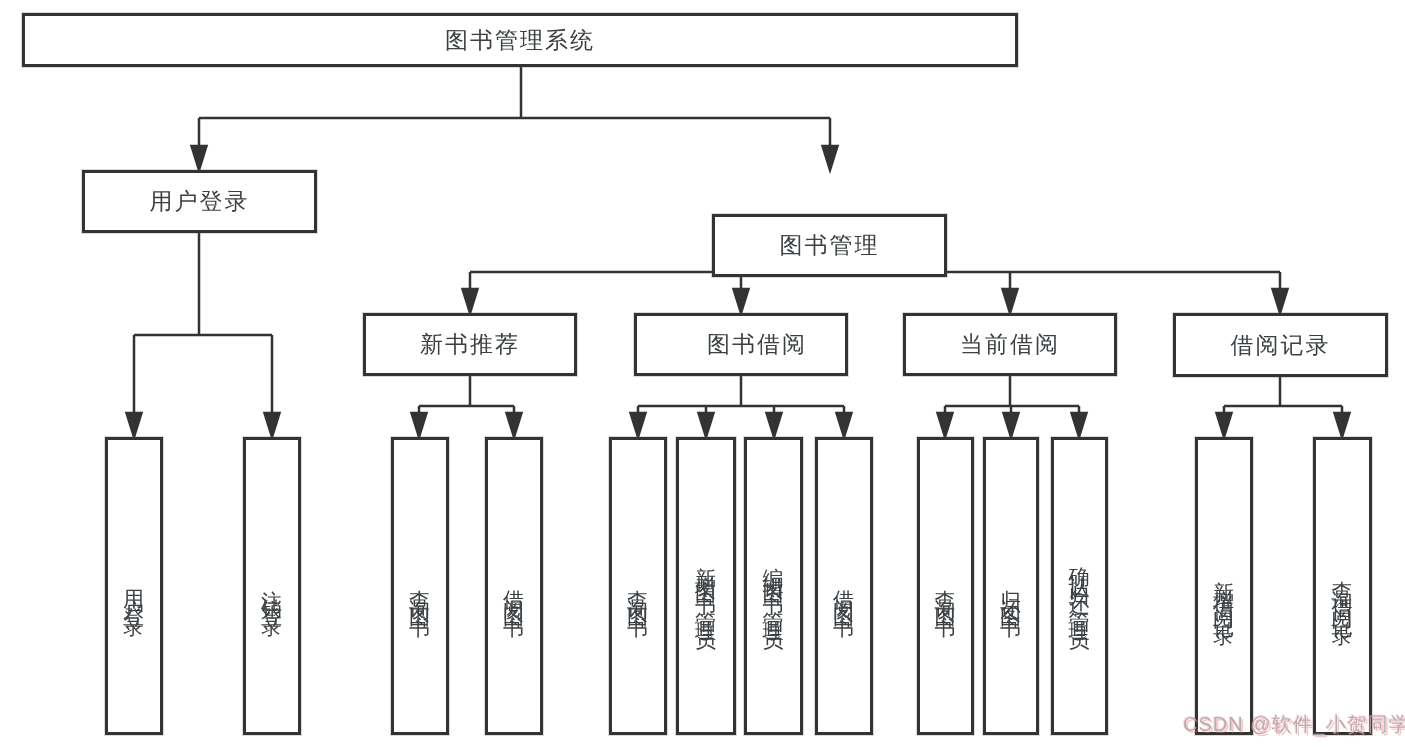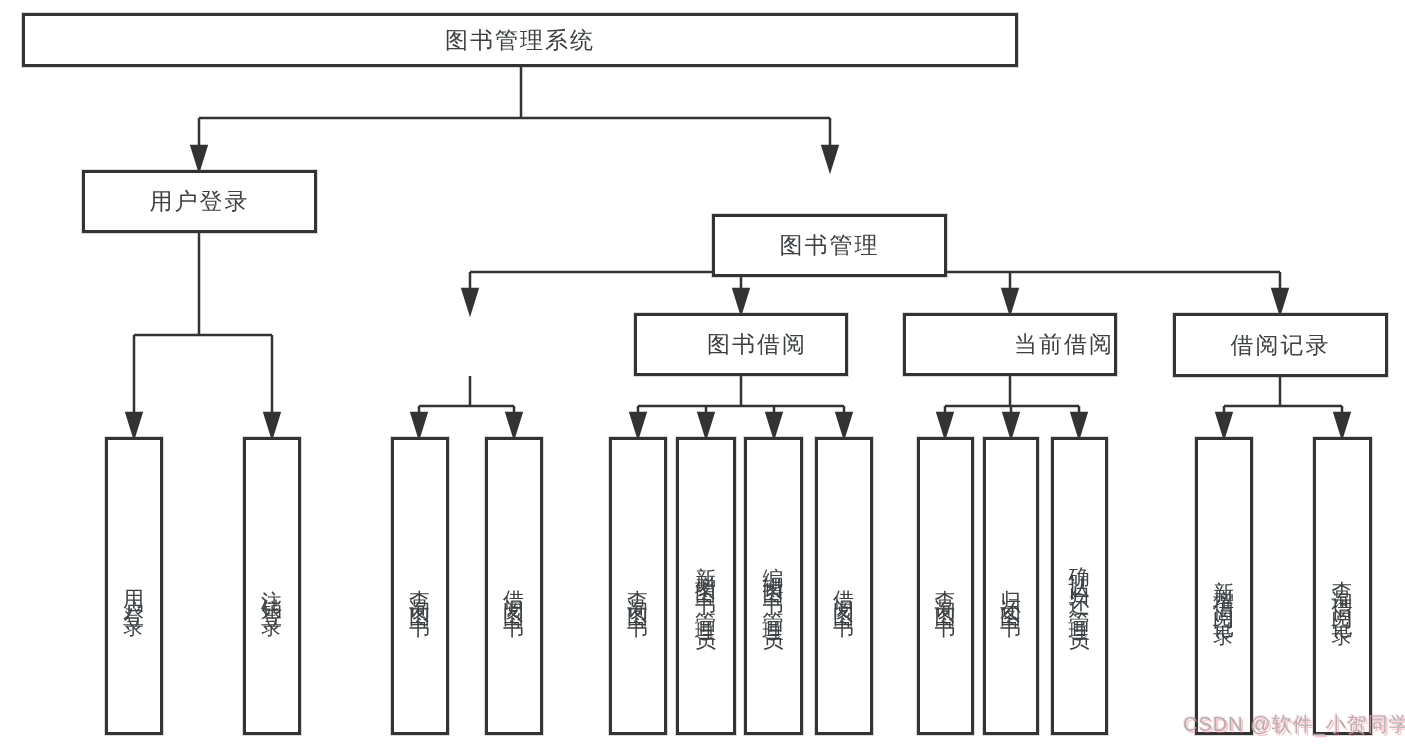--- a/index.html
+++ b/index.html
@@ -100,24 +100,27 @@
     <span class="lbl">图书管理系统</span>
   </div>
 
   <div class="node hnode" style="left:82px;top:170px;width:235px;height:63px;">
     <span class="lbl">用户登录</span>
   </div>
   <div class="node hnode" style="left:712px;top:170px;width:235px;height:63px;margin-top:44px;">
     <span class="lbl">图书管理</span>
   </div>
 
+  <div class="node hnode" style="left:363px;top:313px;width:214px;height:63px;">
+    <span class="lbl">新书推荐</span>
+  </div>
   <div class="node hnode" style="left:634px;top:313px;width:214px;height:63px;padding-left:32px;">
     <span class="lbl">图书借阅</span>
   </div>
-  <div class="node hnode" style="left:903px;top:313px;width:214px;height:63px;justify-content:flex-end;">
+  <div class="node hnode" style="left:903px;top:313px;width:214px;height:63px;">
     <span class="lbl">当前借阅</span>
   </div>
   <div class="node hnode" style="left:1173px;top:313px;width:215px;height:64px;">
     <span class="lbl">借阅记录</span>
   </div>
 
   <div class="node vnode" style="left:105px;top:437px;width:58px;height:298px;">
     <span class="lbl">用户登录</span>
   </div>
   <div class="node vnode" style="left:243px;top:437px;width:58px;height:298px;">

